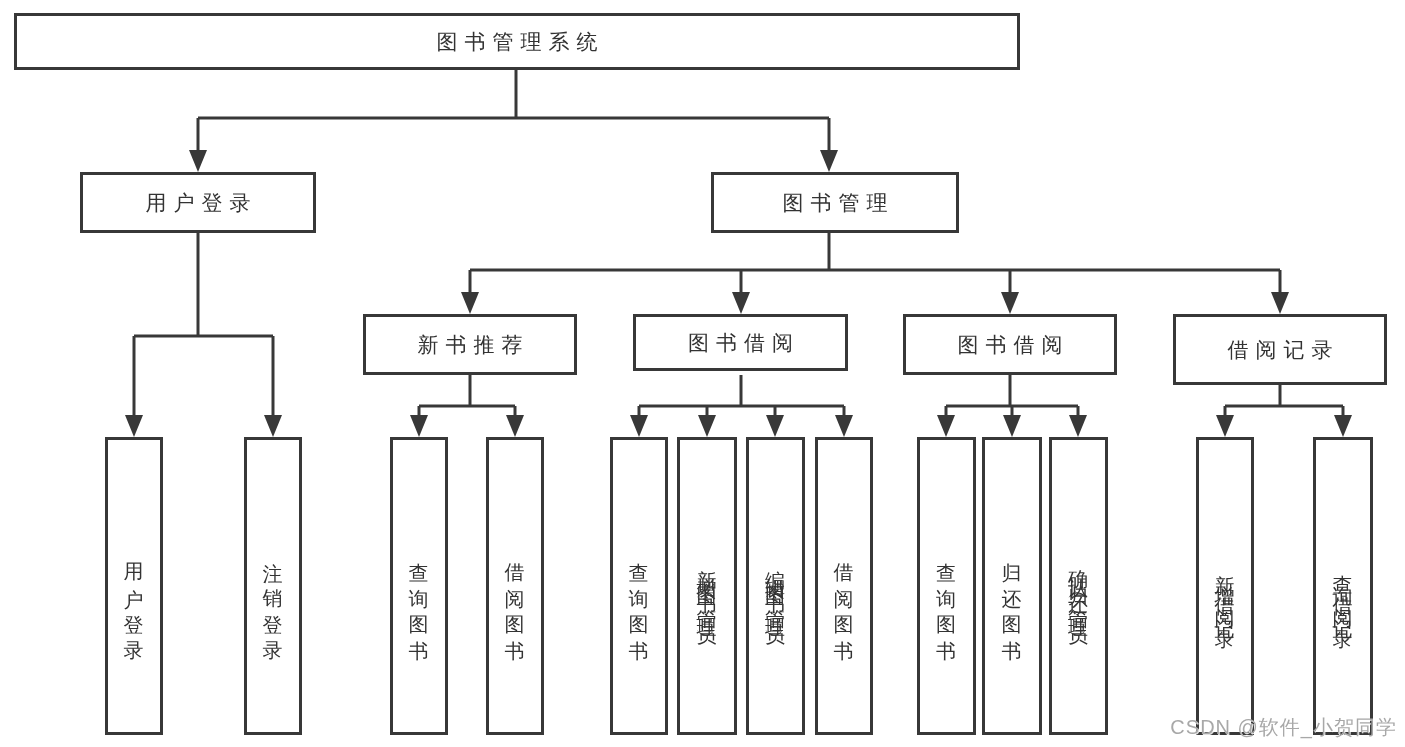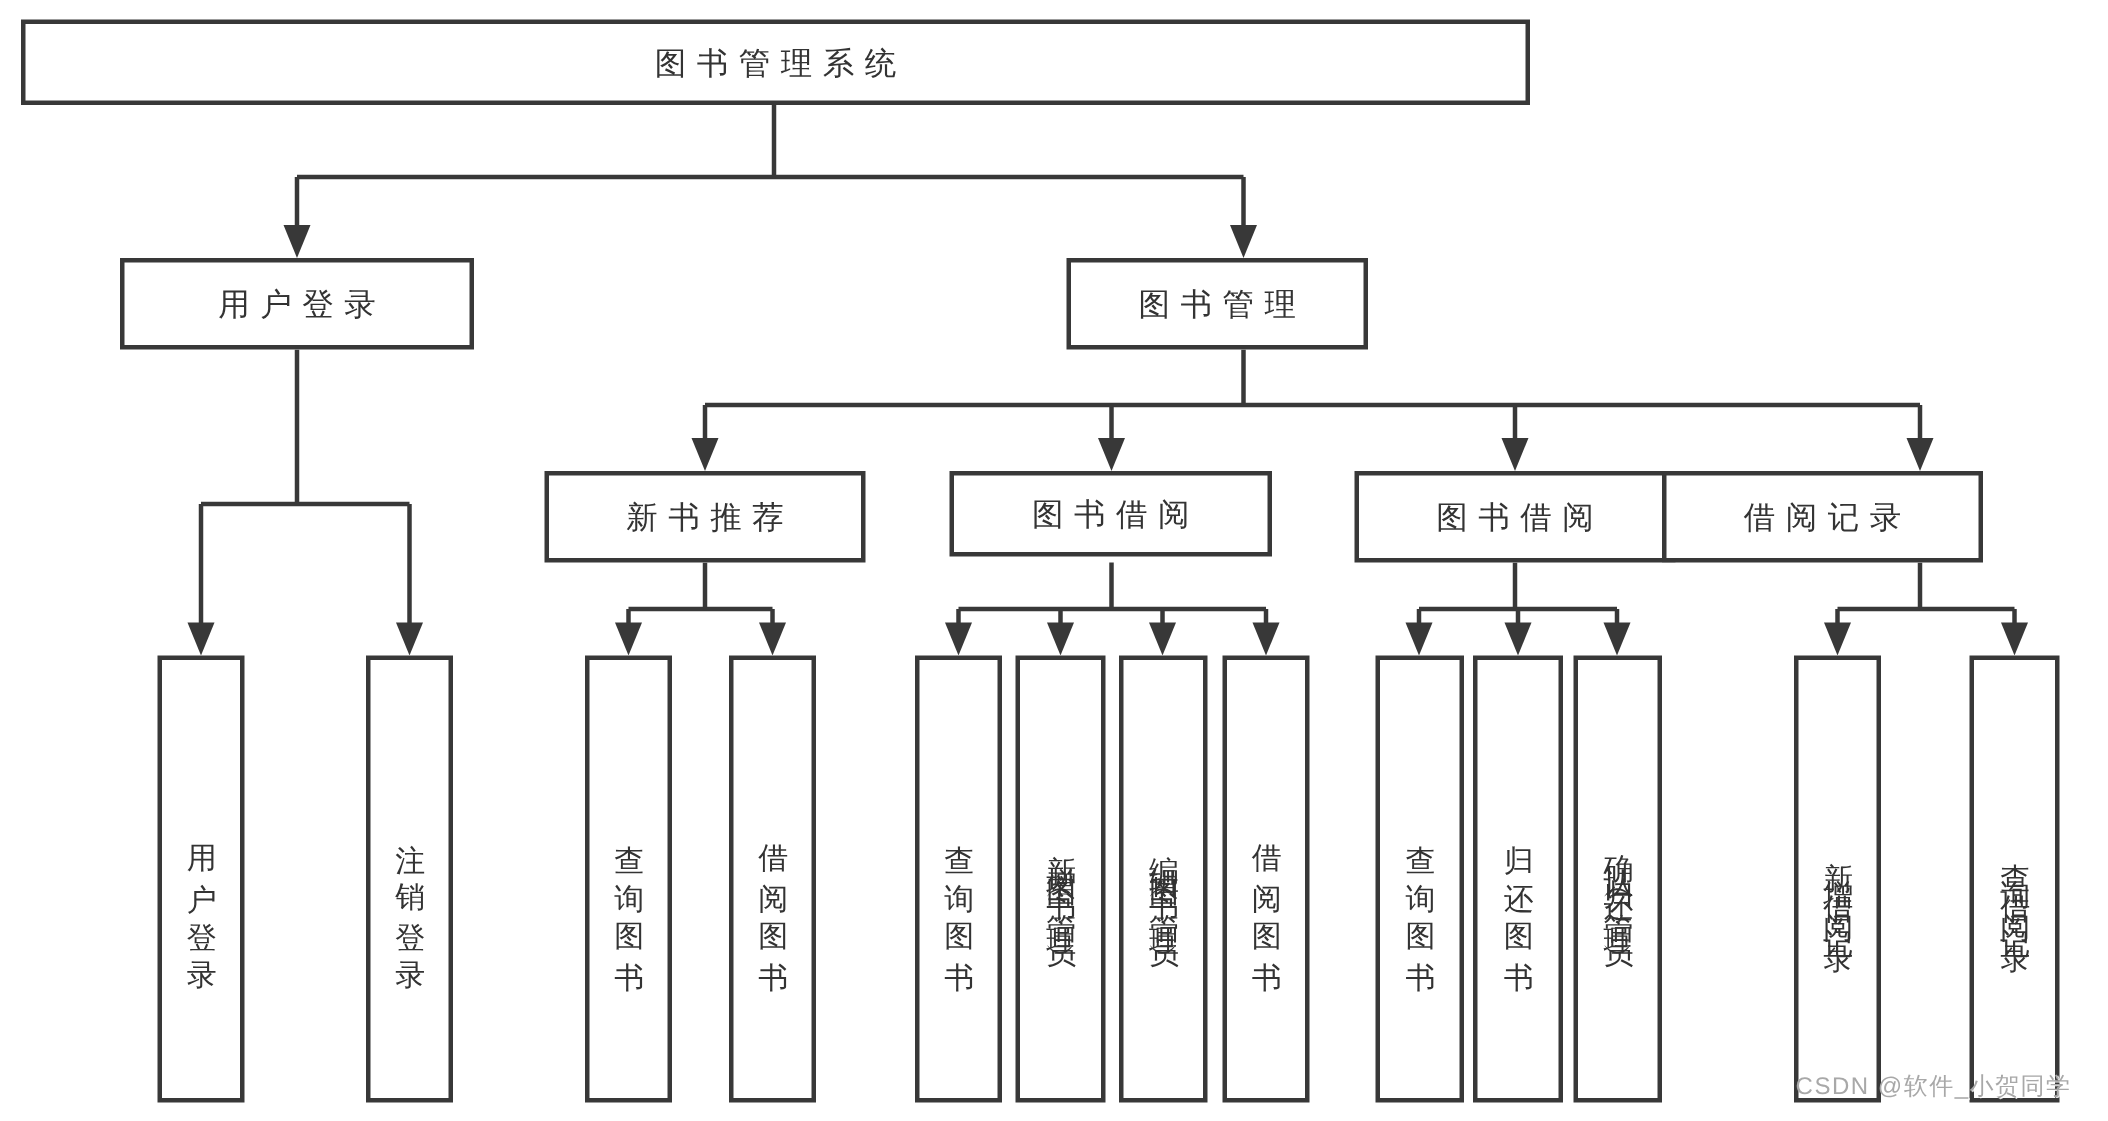--- a/index.html
+++ b/index.html
@@ -36,23 +36,23 @@
     writing-mode:vertical-rl;
     text-orientation:mixed;
     font-size:20px;
     line-height:1;
   }
   .ls-wide span{letter-spacing:26px;margin-bottom:-26px;}
   .ls-mid  span{letter-spacing:11px;margin-bottom:-11px;}
   .ls-tight span{letter-spacing:8px;margin-bottom:-8px;}
   .watermark{
     position:absolute;
-    right:24px;top:714px;
+    right:8px;top:714px;
     z-index:3;
-    font-size:16px;
+    font-size:20px;
     letter-spacing:1px;
     color:var(--watermark);
     text-shadow:1px 1px 0 rgba(255,255,255,.85);
     white-space:nowrap;
   }
 </style>
 </head>
 <body>
 
 <div class="canvas">
@@ -119,34 +119,34 @@
     <polygon points="1334,415 1352,415 1343,437" fill="#383838" stroke="none"></polygon>
   </svg>
 
   <div class="node h" style="left:14px;top:13px;width:1006px;height:57px">
     <span>图书管理系统</span>
   </div>
 
   <div class="node h" style="left:80px;top:172px;width:236px;height:61px">
     <span>用户登录</span>
   </div>
-  <div class="node h" style="left:711px;top:172px;width:201px;height:61px">
+  <div class="node h" style="left:711px;top:172px;width:248px;height:61px">
     <span>图书管理</span>
   </div>
 
   <div class="node h" style="left:363px;top:314px;width:214px;height:61px">
     <span>新书推荐</span>
   </div>
   <div class="node h" style="left:633px;top:314px;width:215px;height:57px">
     <span>图书借阅</span>
   </div>
   <div class="node h" style="left:903px;top:314px;width:214px;height:61px">
     <span>图书借阅</span>
   </div>
-  <div class="node h" style="left:1108px;top:314px;width:214px;height:61px">
+  <div class="node h" style="left:1173px;top:314px;width:214px;height:71px">
     <span>借阅记录</span>
   </div>
 
   <div class="node v ls-wide" style="left:105px;top:437px;width:58px;height:298px">
     <span>用户登录</span>
   </div>
   <div class="node v ls-wide" style="left:244px;top:437px;width:58px;height:298px">
     <span>注销登录</span>
   </div>
 

